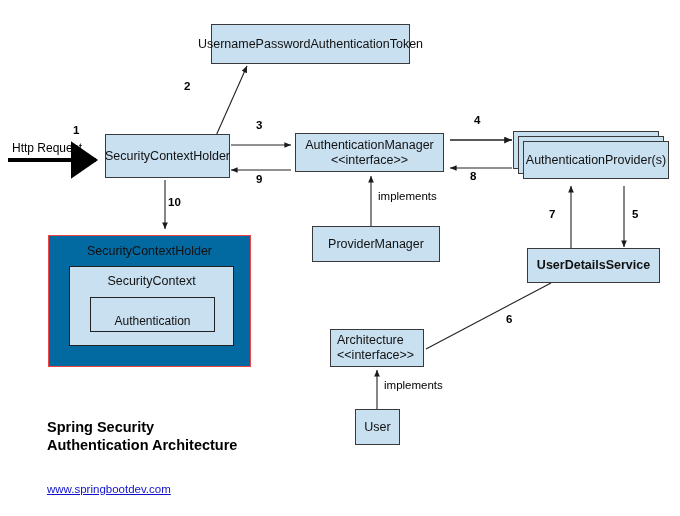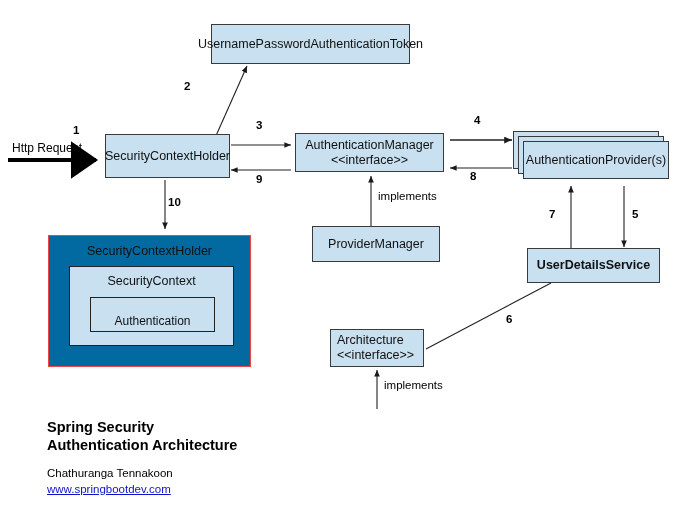--- a/index.html
+++ b/index.html
@@ -129,20 +129,23 @@
 
   <div class="node" style="left:527px;top:248px;width:133px;height:35px;font-weight:bold;">
     <span>UserDetailsService</span>
   </div>
 
   <div class="node" style="left:330px;top:329px;width:94px;height:38px;flex-direction:column;align-items:flex-start;padding-left:6px;text-align:left;">
     <span>Architecture</span>
     <span class="sub">&lt;&lt;interface&gt;&gt;</span>
   </div>
 
+  <div class="node" style="left:355px;top:409px;width:45px;height:36px;">
+    <span>User</span>
+  </div>
 
   <div class="container-node" style="left:48px;top:235px;width:203px;height:132px;">
     <div class="container-label" style="top:8px;">SecurityContextHolder</div>
 
     <div class="inner-box" style="left:20px;top:30px;width:165px;height:80px;">
       <div class="container-label" style="top:7px;">SecurityContext</div>
 
       <div class="inner-box" style="left:20px;top:30px;width:125px;height:35px;display:flex;align-items:center;justify-content:center;">
         <span style="font-size:12px;color:#111;margin-top:12px;">Authentication</span>
       </div>
@@ -169,16 +172,15 @@
   <div class="edge-label" style="left:256px;top:173px;">9</div>
 
   <div class="edge-label" style="left:168px;top:196px;">10</div>
 
   <div class="plain-label" style="left:378px;top:190px;">implements</div>
 
   <div class="plain-label" style="left:384px;top:379px;">implements</div>
 
   <div class="title" style="left:47px;top:418px;">Spring Security</div>
   <div class="title" style="left:47px;top:436px;">Authentication Architecture</div>
-  <div class="author" style="left:47px;top:467px;">Chathuranga Tennakoon</div>
   <div class="sitelink" style="left:47px;top:483px;">www.springbootdev.com</div>
 
 </div>
 
 </body></html>

